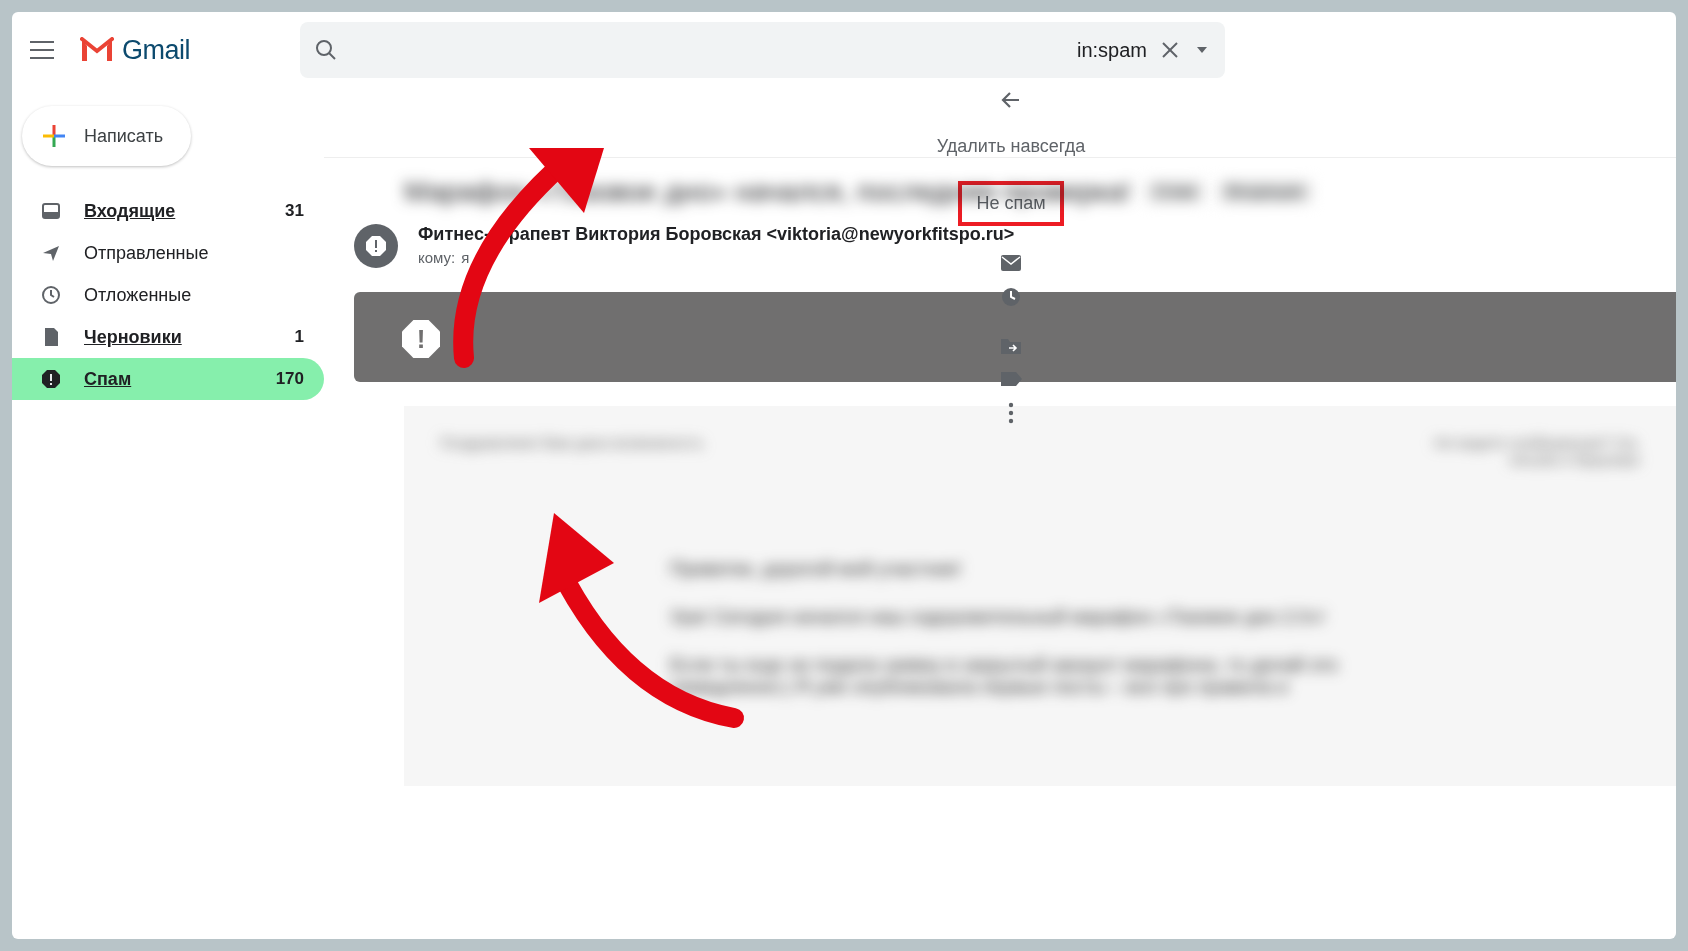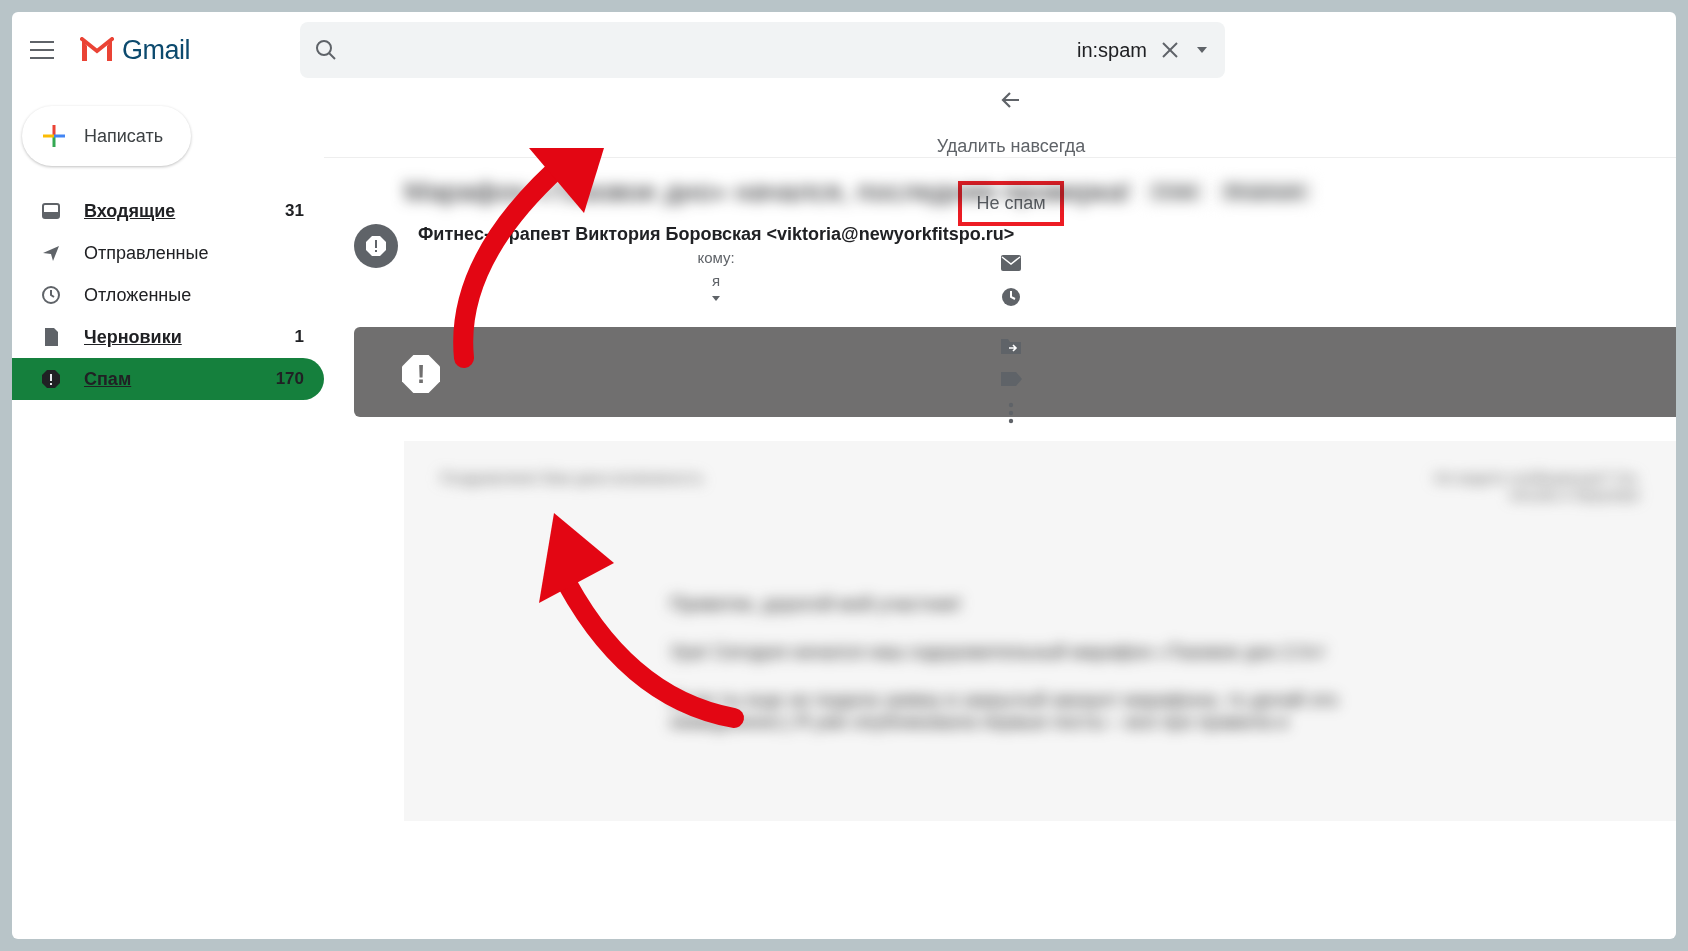--- a/index.html
+++ b/index.html
@@ -23,40 +23,40 @@
   
   .sidebar { width: 312px; padding-top: 18px; }
   .compose { display:flex; align-items:center; background:#fff; border:none; box-shadow: 0 1px 3px rgba(0,0,0,.25); border-radius: 30px; height: 60px; padding: 0 28px 0 18px; margin-left: 10px; cursor:pointer; font-size:18px; color:#3c4043; }
   .compose-plus { width:28px; height:28px; margin-right: 16px; position:relative; }
   .nav { margin-top: 24px; }
   .nav-item { display:flex; align-items:center; height: 42px; padding: 0 20px 0 28px; cursor:pointer; color:#202124; border-radius: 0 21px 21px 0; font-size: 18px; }
   .nav-item .nav-icon { width:22px; display:flex; justify-content:center; color:#5f6368; margin-right: 22px; }
   .nav-item.bold .nav-label { font-weight:700;text-decoration:underline; }
   .nav-item .count { margin-left:auto; font-size:17px; }
   .nav-item.bold .count { font-weight:700; }
-  .nav-item.active { background:#15803d; font-weight:700; }
+  .nav-item.active { background:#86efac; font-weight:700; }
   .nav-item.active .nav-icon { color:#202124; }
 
   
   .main { flex:1; border-left: 0; position:relative; }
   .toolbar { height: 70px; display:flex; align-items:center; padding-left: 22px; border-bottom: 1px solid #eee; gap: 14px; flex-direction: column; }
   .tb-icon { width:44px; height:44px; border-radius:50%; display:flex; align-items:center; justify-content:center; color:#5f6368; cursor:pointer; }
   .tb-text-btn { padding: 10px 18px; color:#5f6368; font-size:18px; cursor:pointer; }
   .tb-sep { width:1px; height:28px; background:#e0e0e0; margin: 0 6px; }
   .notspam-highlight { border: 4px solid #ed1c24; padding: 8px 14px; }
 
   .subject-row { padding: 18px 60px 8px 80px; display:flex; align-items:center; gap:16px; }
   .blur { filter: blur(7px); color:#3c4043; }
   .subject { font-size: 28px; font-weight: 400; color:#202124; }
   .chip { font-size:16px; padding:2px 8px; border-radius:4px; }
 
   .sender-row { padding: 8px 60px 6px 30px; display:flex; align-items:flex-start; gap: 20px; }
   .avatar { width:44px; height:44px; border-radius:50%; background:#5f6368; color:#fff; display:flex; align-items:center; justify-content:center; }
   .sender-name { font-size:18px; font-weight:700; color:#202124; }
-  .to-line { font-size:15px; color:#5f6368; margin-top:4px; display:flex; align-items:center; gap:6px;flex-direction:column; }
+  .to-line { font-size:15px; color:#5f6368; margin-top:4px; display:flex; align-items:center; gap:6px; }
 
   .banner { background:#706f6f; color:#fff; margin: 18px 0 0 30px; padding: 24px 30px 24px 48px; border-radius:6px 0 0 6px; display:flex; gap: 30px; align-items:flex-start; }
   .banner-icon { width:38px; height:38px; background:#fff; color:#706f6f; display:flex; align-items:center; justify-content:center; border-radius:4px; clip-path: polygon(30% 0, 70% 0, 100% 30%, 100% 70%, 70% 100%, 30% 100%, 0 70%, 0 30%); font-size:26px; font-weight:900; margin-top:4px; }
   .banner-title { font-size:19px; font-weight:700; }
   .banner-sub { font-size:19px; font-weight:400; }
   .banner-btn-wrap { border: 5px solid #ed1c24; padding: 4px; display:inline-block; margin-top: 18px; }
   .banner-btn { border:1px solid #ddd; background:transparent; color:#fff; font-size:19px; padding: 12px 22px; cursor:pointer; }
 
   .mail-body { margin: 24px 0 0 80px; padding: 28px 36px; background:#f6f6f6; min-height: 380px; }
   .mail-hdr { display:flex; justify-content:space-between; font-size:15px; color:#666; margin-bottom: 90px; }

